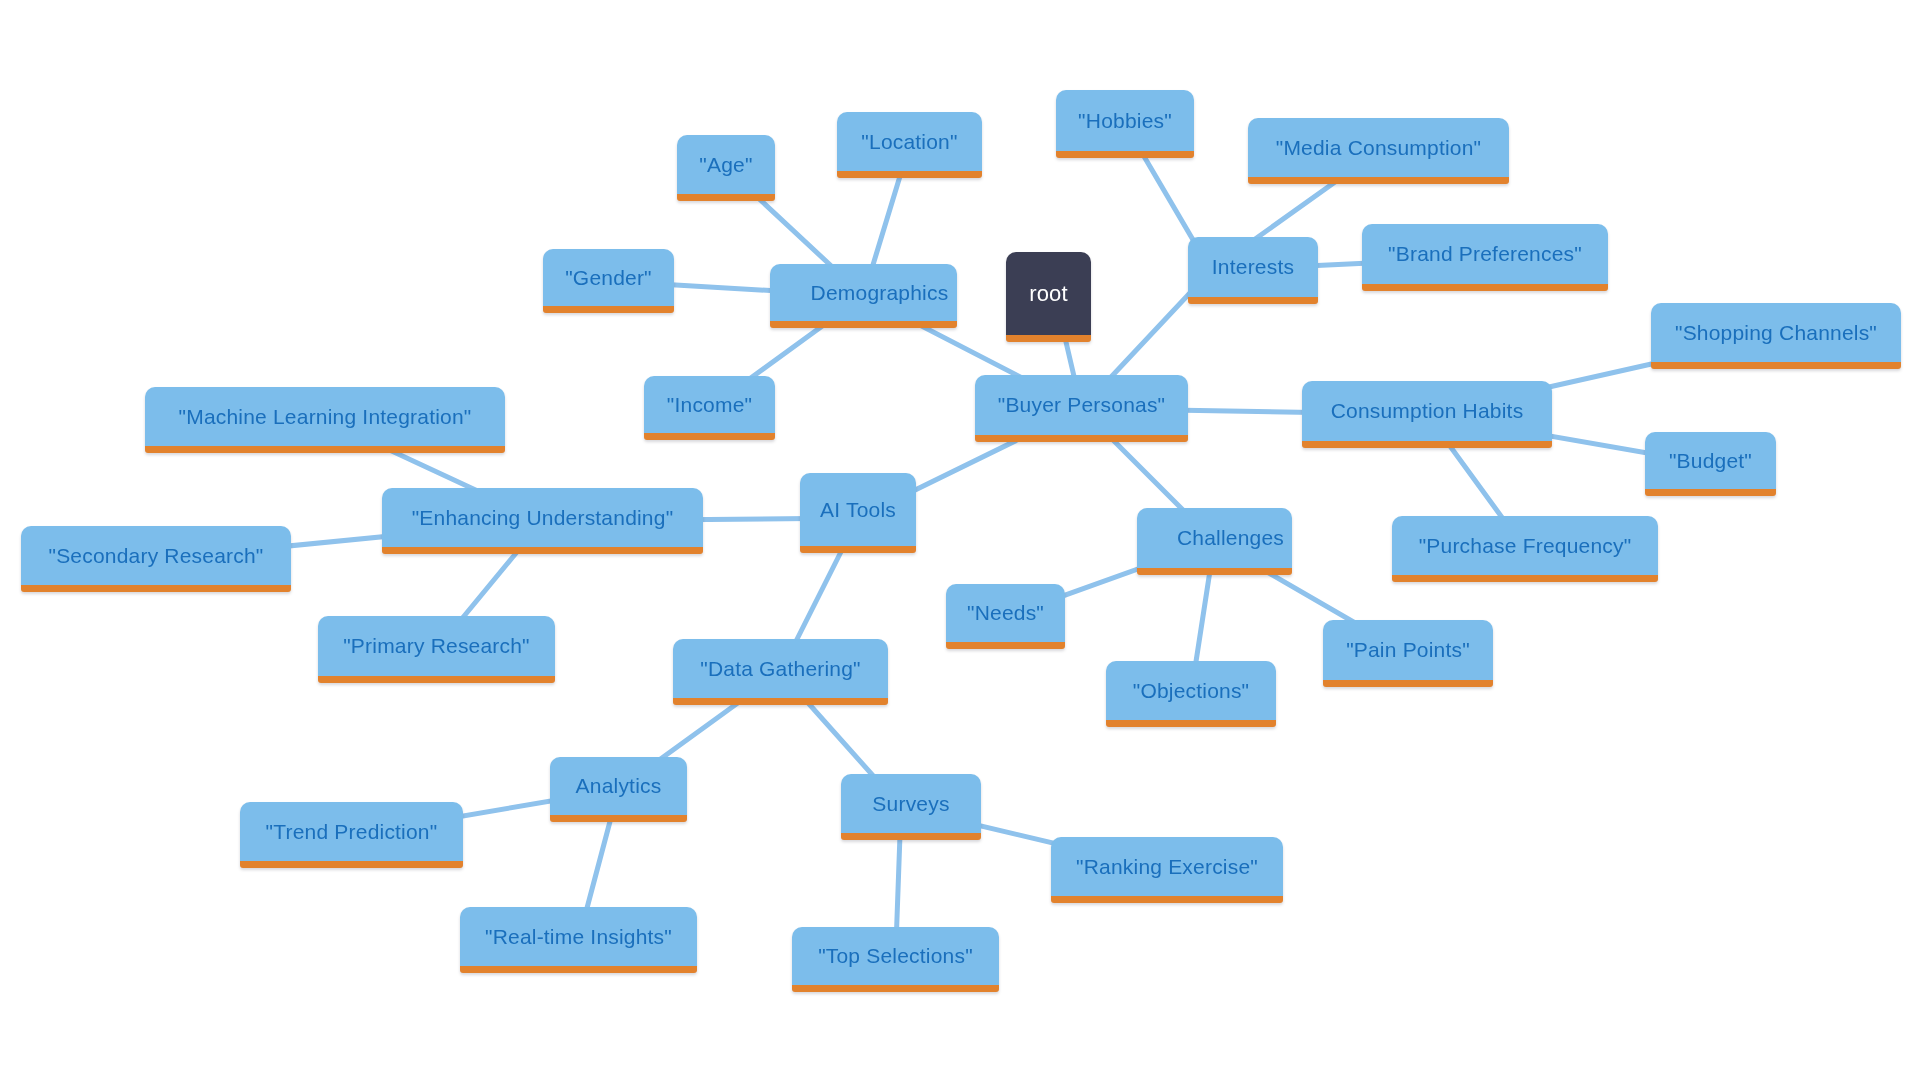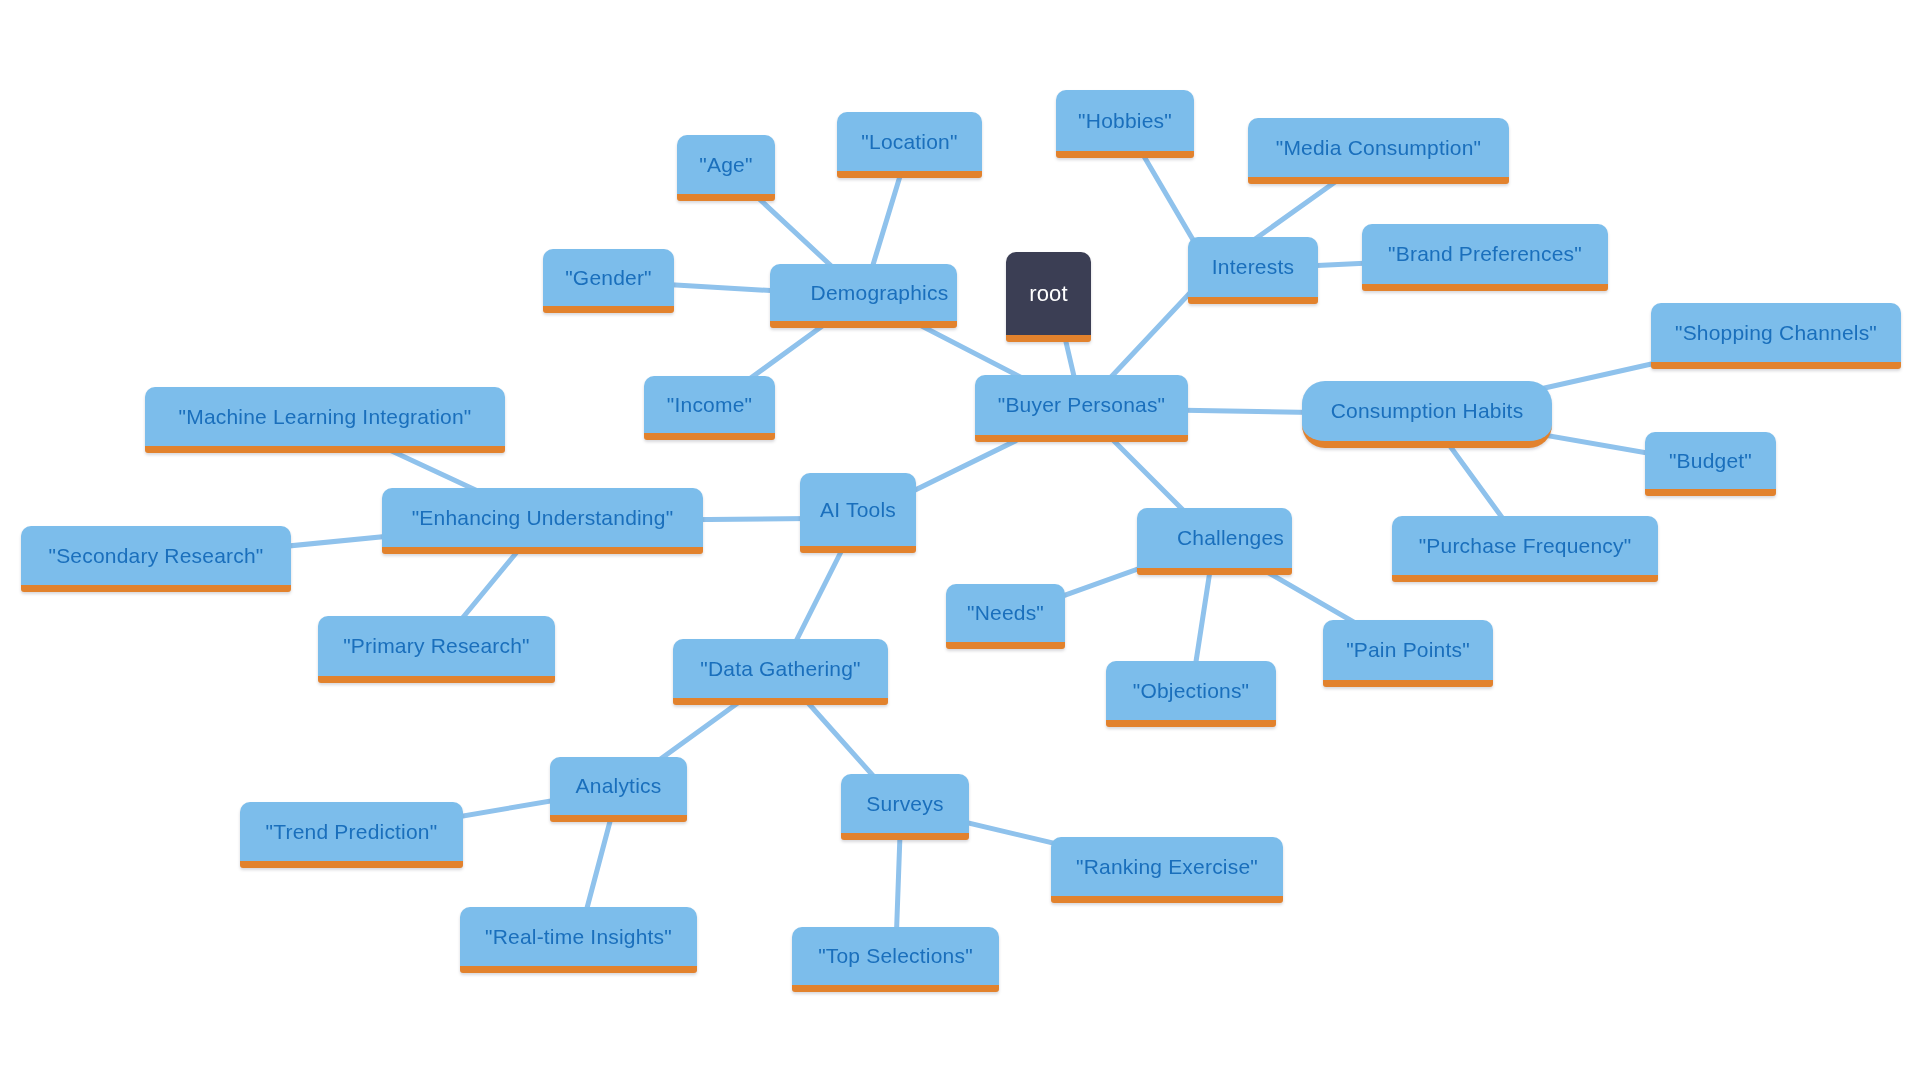--- a/index.html
+++ b/index.html
@@ -112,21 +112,21 @@
     </div>
     <div class="node" style="left: 1056px; top: 90px; width: 138px; height: 68px;">
       <span>"Hobbies"</span>
     </div>
     <div class="node" style="left: 1248px; top: 118px; width: 261px; height: 66px;">
       <span>"Media Consumption"</span>
     </div>
     <div class="node" style="left: 1362px; top: 224px; width: 246px; height: 67px;">
       <span>"Brand Preferences"</span>
     </div>
-    <div class="node" style="left: 1302px; top: 381px; width: 250px; height: 67px; border-radius: 23px;">
+    <div class="node" style="left: 1302px; top: 381px; width: 250px; height: 67px;">
       <span>Consumption Habits</span>
     </div>
     <div class="node" style="left: 1651px; top: 303px; width: 250px; height: 66px;">
       <span>"Shopping Channels"</span>
     </div>
     <div class="node" style="left: 1645px; top: 432px; width: 131px; height: 64px;">
       <span>"Budget"</span>
     </div>
     <div class="node" style="left: 1392px; top: 516px; width: 266px; height: 66px;">
       <span>"Purchase Frequency"</span>
@@ -157,21 +157,21 @@
     </div>
     <div class="node" style="left: 318px; top: 616px; width: 237px; height: 67px;">
       <span>"Primary Research"</span>
     </div>
     <div class="node" style="left: 673px; top: 639px; width: 215px; height: 66px;">
       <span>"Data Gathering"</span>
     </div>
     <div class="node" style="left: 550px; top: 757px; width: 137px; height: 65px; text-align: center;">
       <span>Analytics</span>
     </div>
-    <div class="node" style="left: 841px; top: 774px; width: 128px; height: 66px;">
+    <div class="node" style="left: 841px; top: 774px; width: 140px; height: 66px;">
       <span>Surveys</span>
     </div>
     <div class="node" style="left: 240px; top: 802px; width: 223px; height: 66px;">
       <span>"Trend Prediction"</span>
     </div>
     <div class="node" style="left: 460px; top: 907px; width: 237px; height: 66px;">
       <span>"Real-time Insights"</span>
     </div>
     <div class="node" style="left: 792px; top: 927px; width: 207px; height: 65px;">
       <span>"Top Selections"</span>

